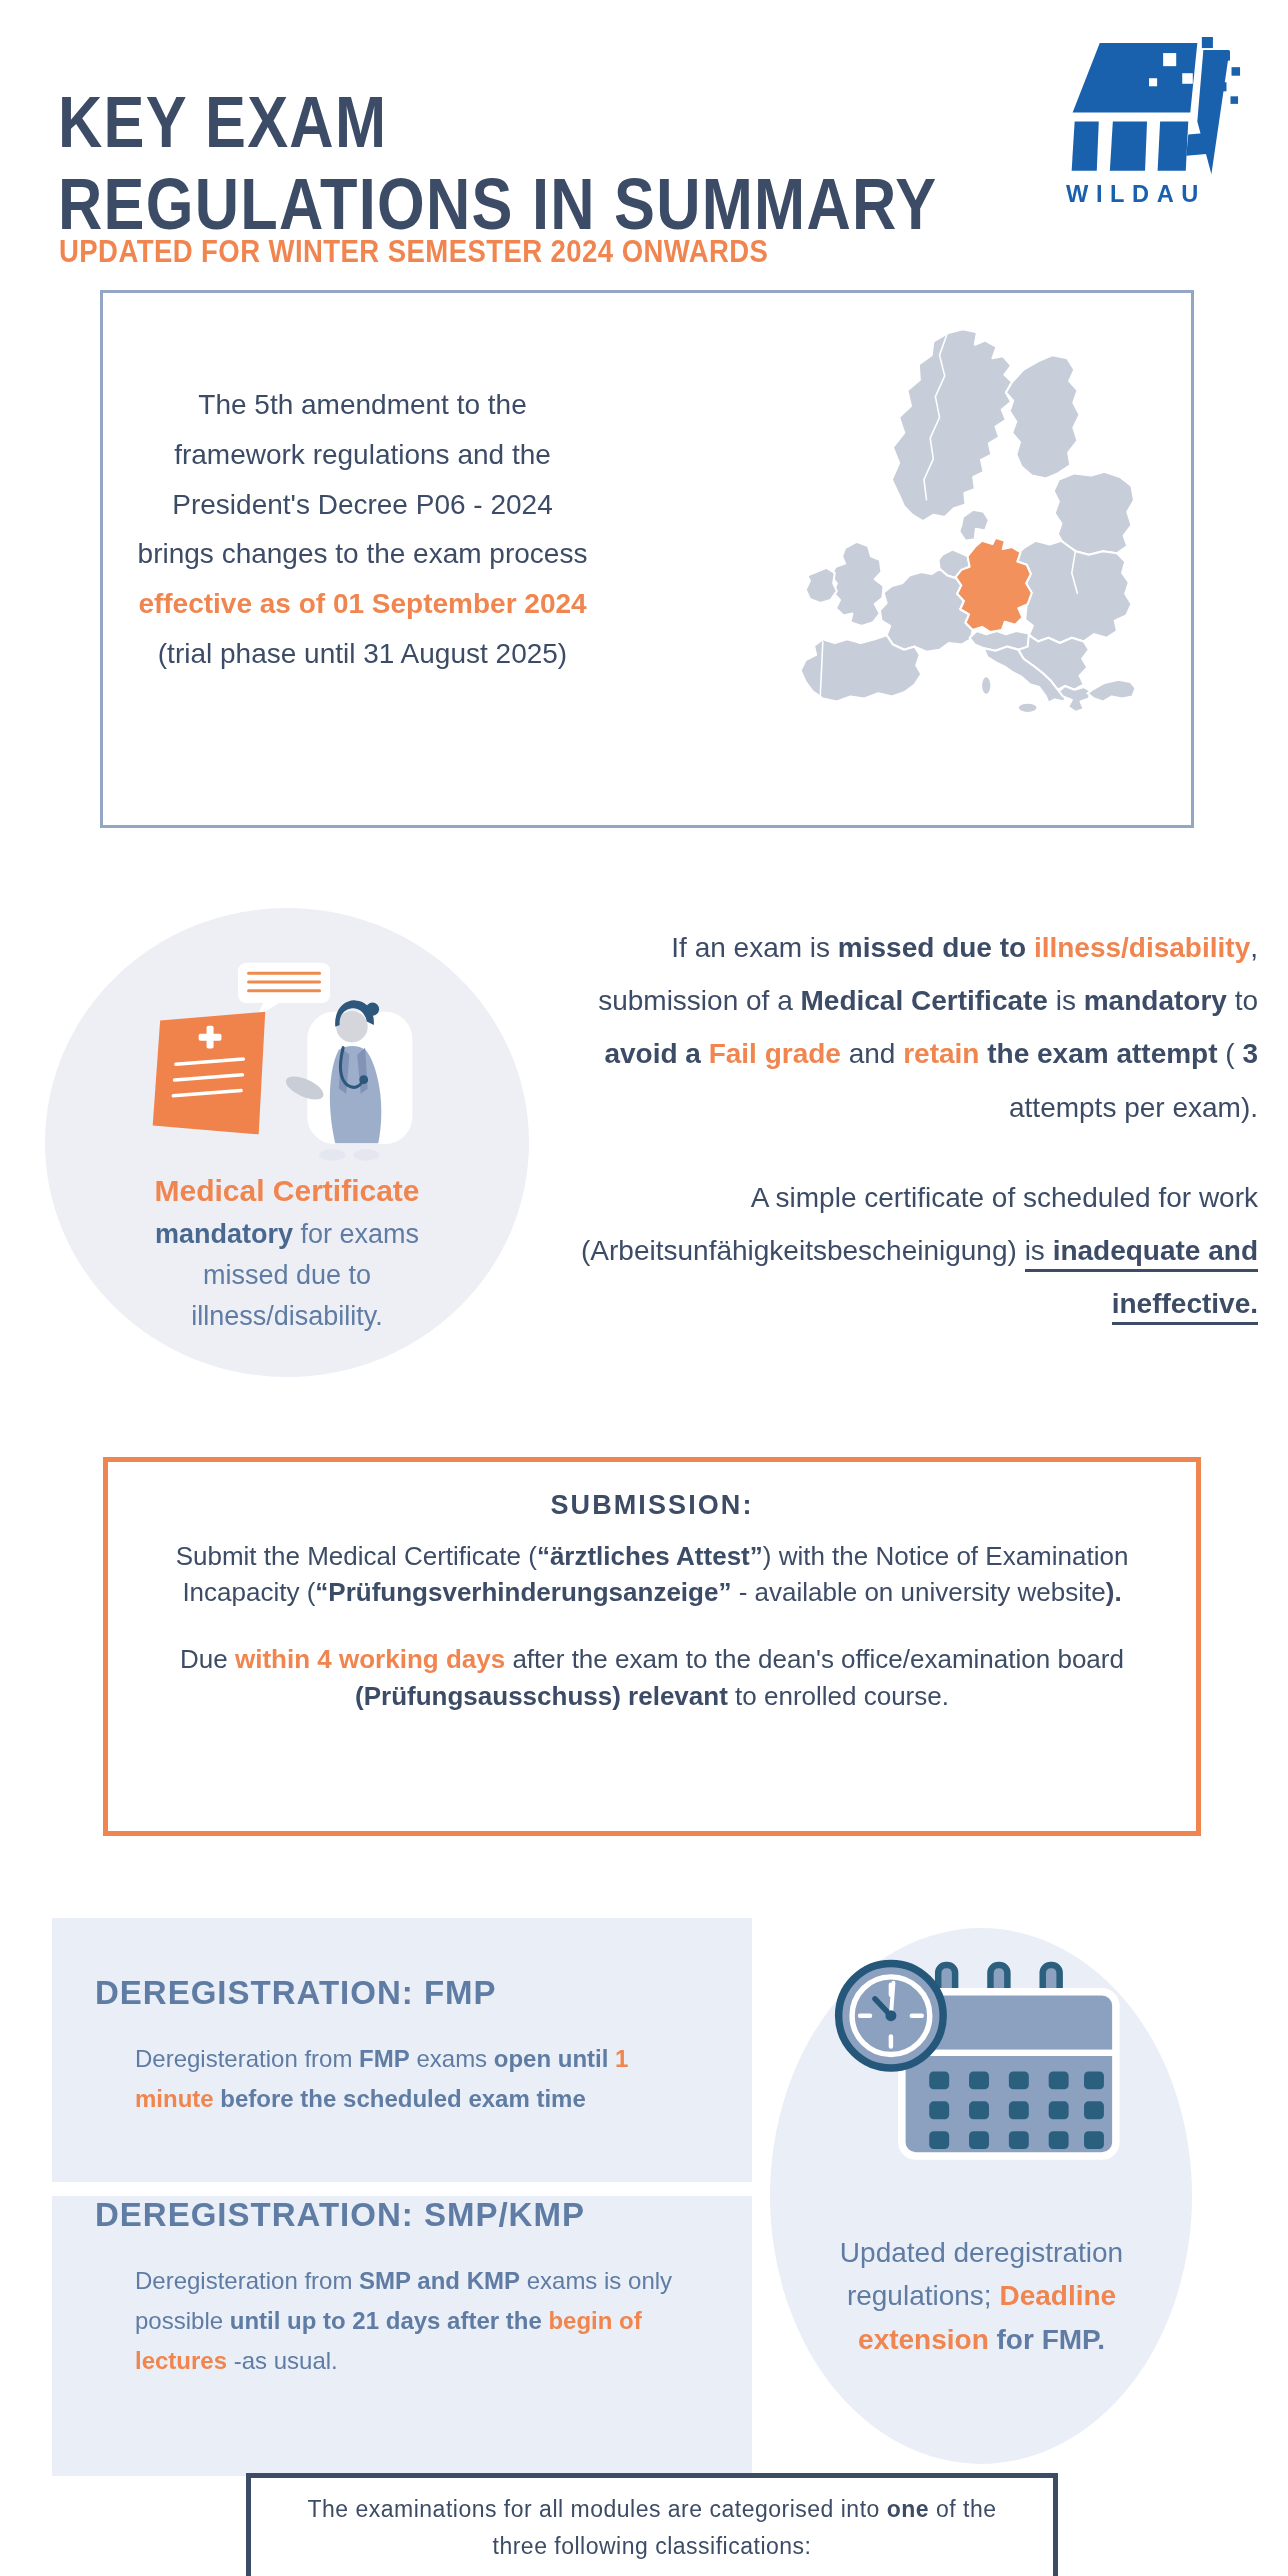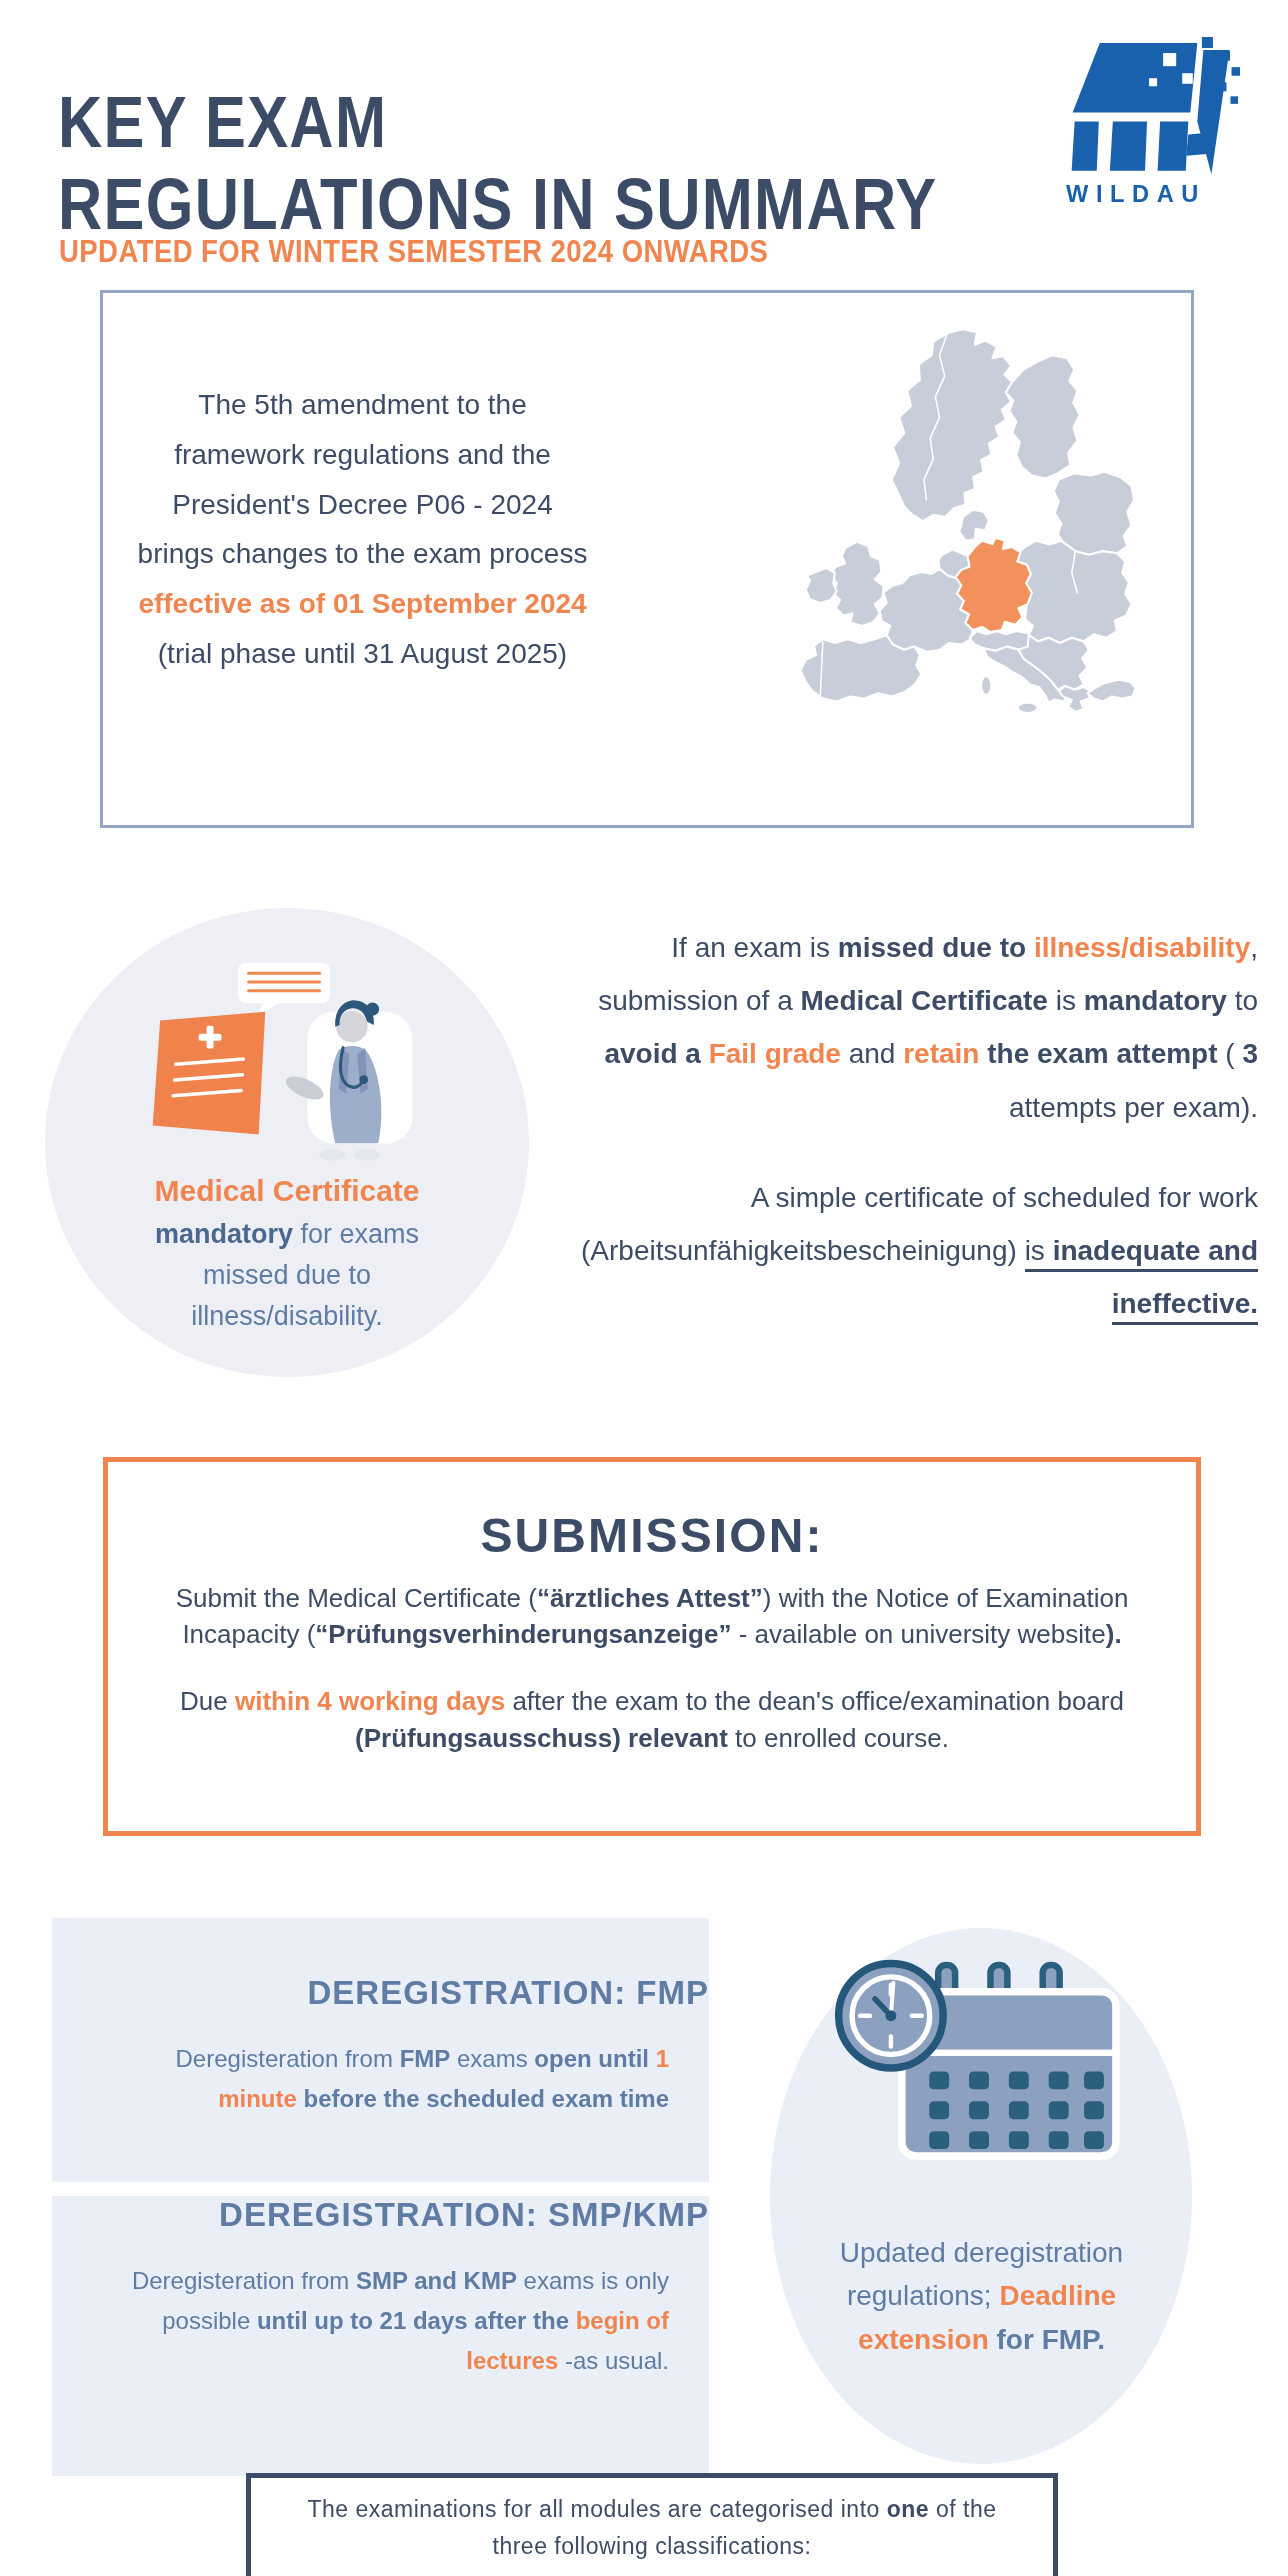--- a/index.html
+++ b/index.html
@@ -36,25 +36,25 @@
     background:var(--circleblue);border-radius:50%;}
   #med-illustration{position:absolute;left:88px;top:52px;width:289px;height:206px;}
   #med-caption{position:absolute;left:46px;top:260px;width:392px;font-size:27px;line-height:1.52;
     color:var(--steel);text-align:center;white-space:pre-line;font-weight:500;}
   #med-text{position:absolute;left:547px;top:921px;width:711px;font-size:28px;line-height:1.9;
     color:var(--navy);text-align:right;}
   #med-p2{margin-top:37px;}
   
   #submission-box{position:absolute;left:103px;top:1457px;width:1088px;height:369px;
     border:5.7px solid var(--orange);background:#fff;text-align:center;color:var(--navy);}
-  #submission-title{margin-top:46px;font-size:48px;font-weight:700;letter-spacing:2.1px;}
+  #submission-title{margin-top:28px;font-size:27px;font-weight:700;letter-spacing:2.1px;}
   #submission-p1{margin:16.5px auto 0;width:1005px;font-size:26px;line-height:1.42;}
   #submission-p2{margin:30px auto 0;width:1005px;font-size:26px;line-height:1.42;}
   
-  .dereg-box{position:absolute;left:52px;width:657px;background:var(--boxblue);text-align:right;}
+  .dereg-box{position:absolute;left:52px;width:657px;background:var(--boxblue);text-align:left;padding-left:43px;}
   #dereg-fmp{top:1918px;height:264px;}
   #dereg-smp{top:2196px;height:280px;}
   .dereg-title{font-weight:700;font-size:33px;color:var(--steel);letter-spacing:1px;white-space:nowrap;}
   #dereg-fmp .dereg-title{margin-top:56px;}
   #dereg-smp .dereg-title{}
   .dereg-body{margin:27px auto 0;width:577px;font-size:24px;line-height:1.66;color:var(--steel);}
   #dereg-circle{position:absolute;left:770px;top:1928px;width:422px;height:536px;
     background:var(--boxblue);border-radius:50%;}
   #calendar-icon{position:absolute;left:57px;top:24px;width:309px;height:219px;}
   #dereg-note{position:absolute;left:31px;top:303px;width:361px;font-size:28px;line-height:1.55;

